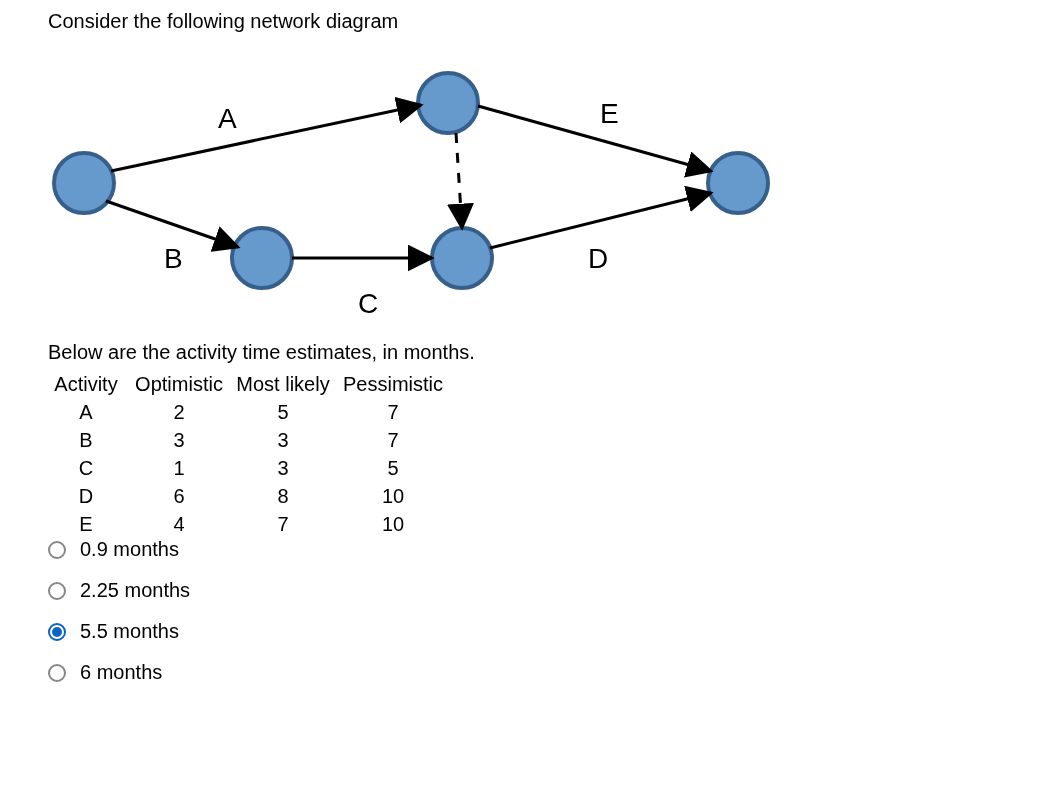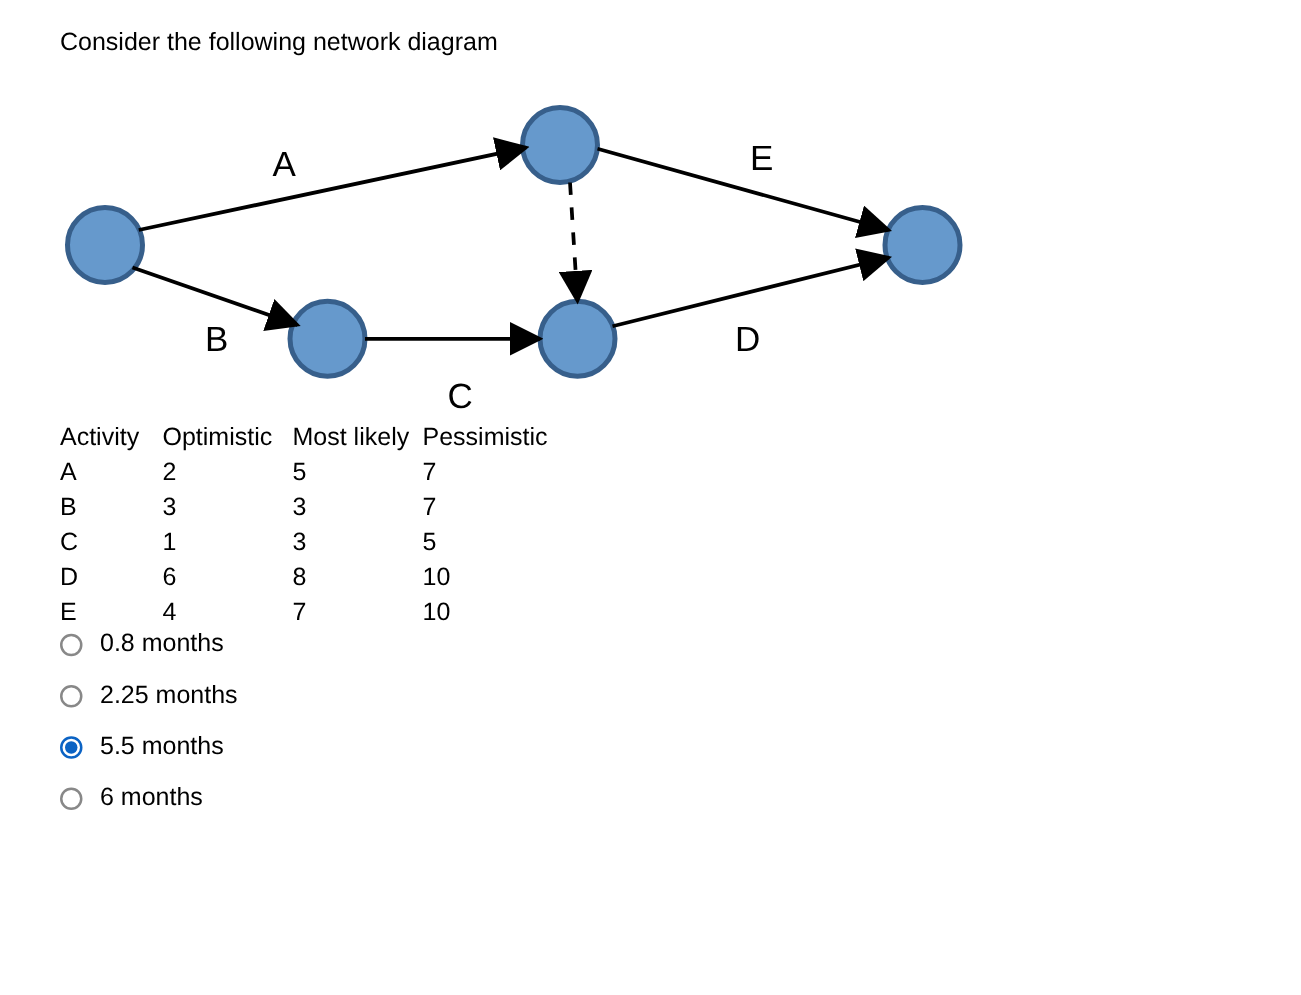--- a/index.html
+++ b/index.html
@@ -11,38 +11,38 @@
     font-size: 20px;
     color: #000;
     background: #fff;
   }
   .page {
     position: relative;
     padding: 10px 0 0 48px;
     box-sizing: border-box;
   }
   .intro {
-    margin: 13px 0 10px 0;
+    margin: 0 0 10px 0;
   }
   .diagram-holder {
     position: relative;
     width: 750px;
     height: 280px;
   }
   .diagram-holder svg {
     display: block;
   }
   .below-p {
     margin: 18px 0 6px 0;
   }
   .tbl {
     border-collapse: collapse;
   }
   .tbl th, .tbl td {
-    text-align: left;
+    text-align: center;
     padding: 0 6px 0 0;
     font-weight: normal;
     vertical-align: top;
     line-height: 28px;
   }
   .tbl .c1 { width: 76px; }
   .tbl .c2 { width: 98px; }
   .tbl .c3 { width: 98px; }
   .tbl .c4 { width: 110px; }
   .q {
@@ -120,20 +120,21 @@
       <line x1="408" y1="90" x2="414" y2="185" stroke="#000" stroke-width="3" stroke-dasharray="10 10" marker-end="url(#arrow)"></line>
 
       <text x="170" y="85" font-size="28" font-family="Arial">A</text>
       <text x="116" y="225" font-size="28" font-family="Arial">B</text>
       <text x="310" y="270" font-size="28" font-family="Arial">C</text>
       <text x="540" y="225" font-size="28" font-family="Arial">D</text>
       <text x="552" y="80" font-size="28" font-family="Arial">E</text>
     </svg>
   </div>
 
+  <p class="below-p">Below are the activity time estimates, in months.</p>
 
   <table class="tbl">
     <thead>
       <tr>
         <th class="c1">Activity</th>
         <th class="c2">Optimistic</th>
         <th class="c3">Most likely</th>
         <th class="c4">Pessimistic</th>
       </tr>
     </thead>
@@ -168,21 +169,21 @@
           <td class="c3">7</td>
           <td class="c4">10</td>
         </tr>
       </tbody>
   </table>
 
 
   <div class="options" id="options">
       <div class="opt">
         <span class="radio"></span>
-        <span>0.8 months</span>
+        <span>0.9 months</span>
       </div>
       <div class="opt">
         <span class="radio"></span>
         <span>2.25 months</span>
       </div>
       <div class="opt">
         <span class="radio sel"></span>
         <span>5.5 months</span>
       </div>
       <div class="opt">

